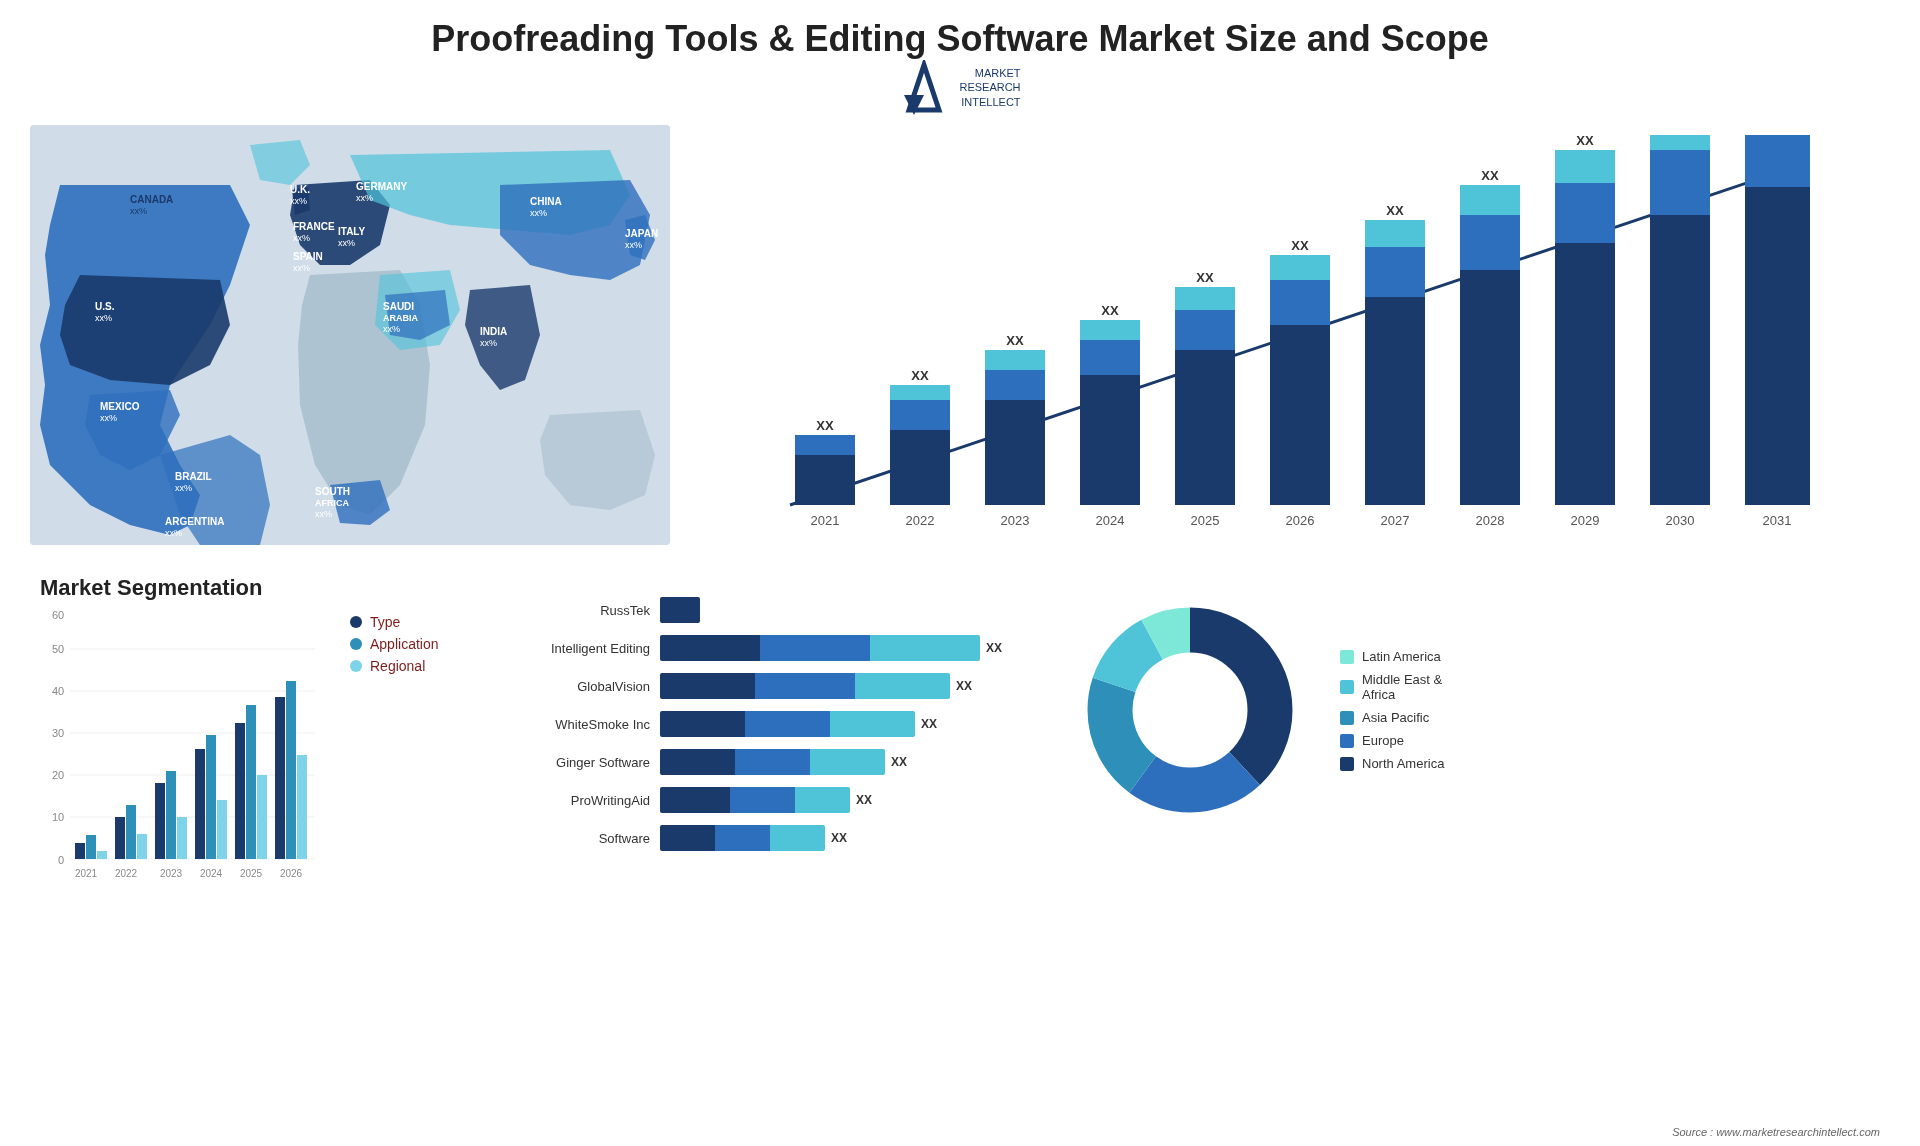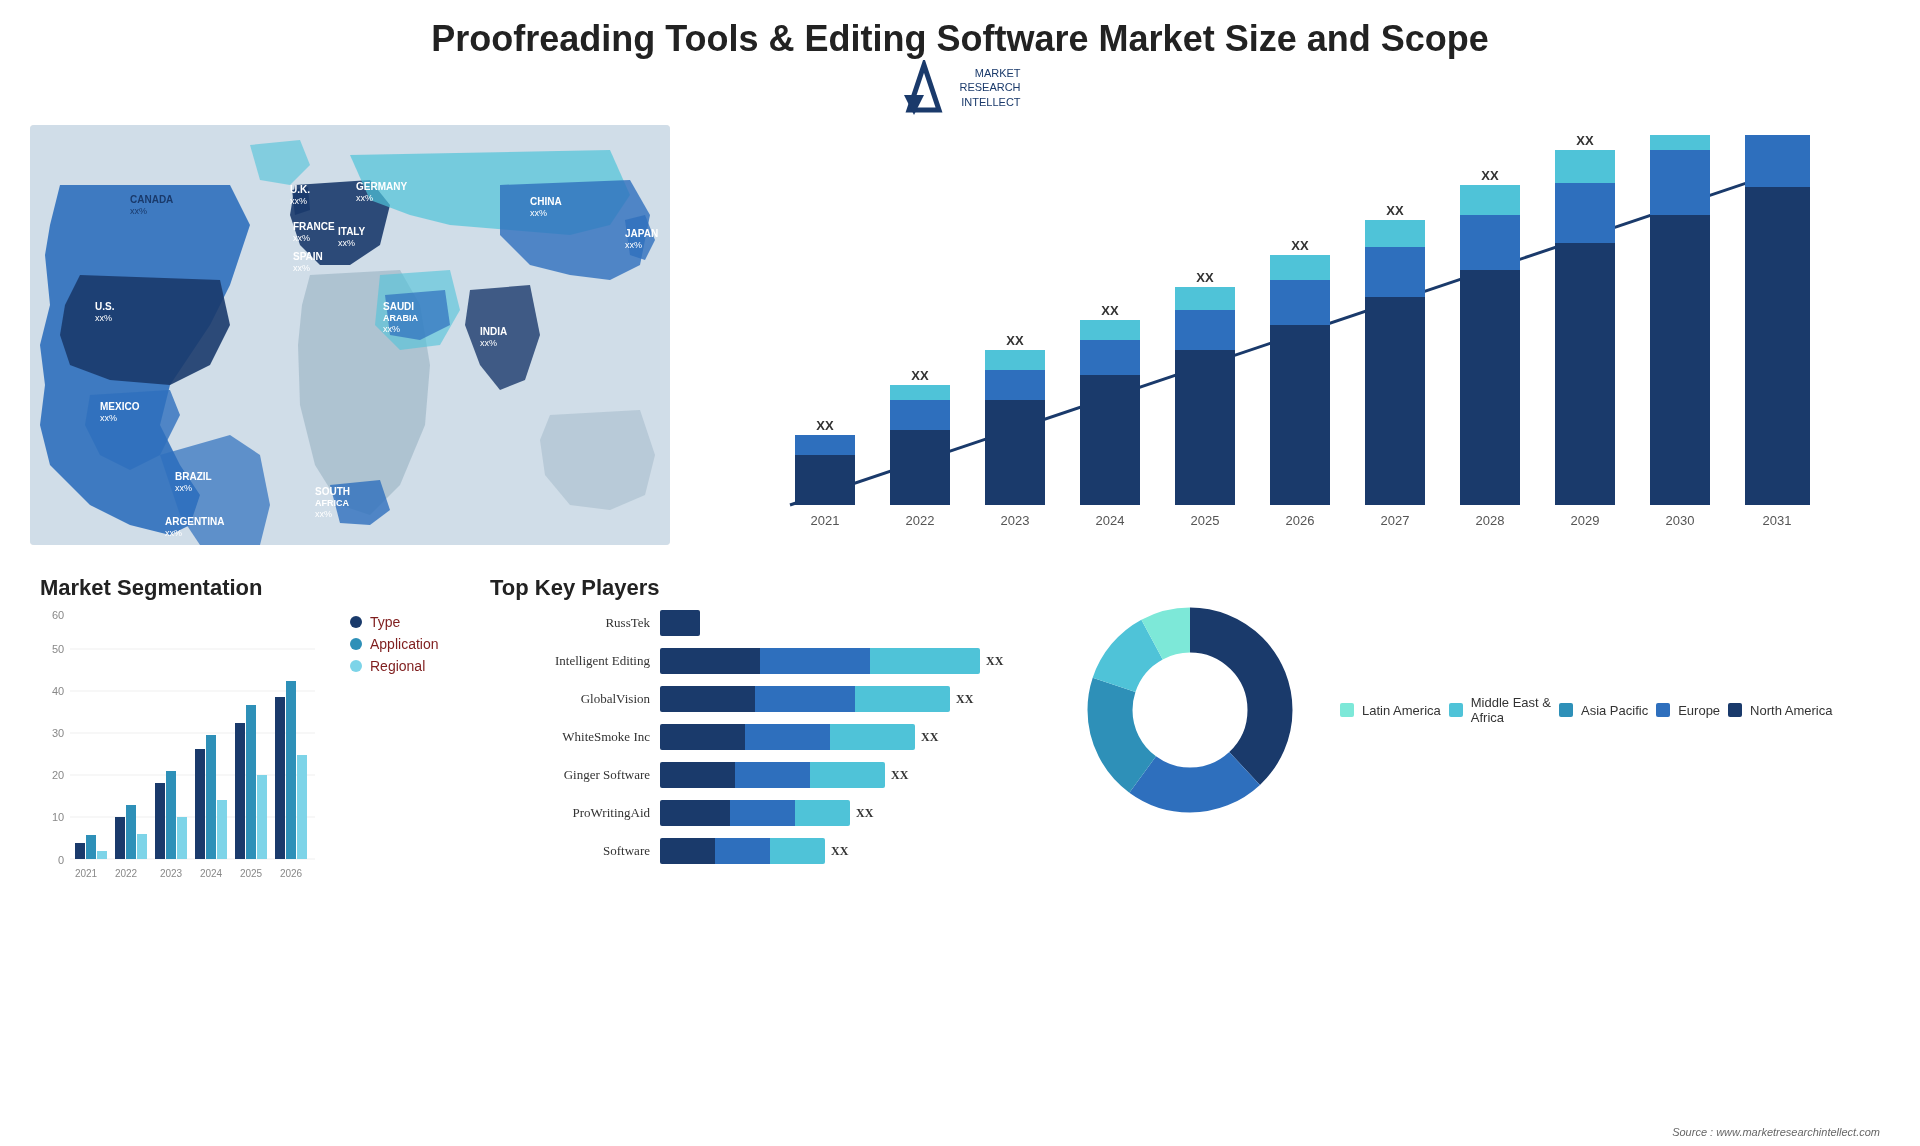--- a/index.html
+++ b/index.html
@@ -122,22 +122,21 @@
       height: 12px;
       border-radius: 50%;
     }
 
     
     .players-section {
       width: 560px;
       padding: 0 20px;
     }
     .players-list {
-      margin-top: 5px;
-      font-family: Liberation Serif, serif;
+      margin-top: 21px;
     }
     .player-row {
       display: flex;
       align-items: center;
       margin-bottom: 10px;
       gap: 10px;
     }
     .player-name {
       width: 160px;
       font-size: 13px;
@@ -172,21 +171,21 @@
       padding: 0 10px;
     }
     .donut-area {
       display: flex;
       align-items: center;
       gap: 20px;
       margin-top: 5px;
     }
     .regional-legend {
       display: flex;
-      flex-direction: row;
+      flex-direction: column;
       gap: 8px;
     }
     .reg-legend-item {
       display: flex;
       align-items: center;
       gap: 8px;
       font-size: 13px;
       color: #333;
     }
     .reg-dot {
@@ -456,21 +455,20 @@
             </div>
             <div class="legend-item">
               <div class="legend-dot" style="background:#7dd4e8;"></div>
               <span>Regional</span>
             </div>
           </div>
         </div>
       </div>
 
       <div class="players-section">
-        <div class="section-title">Top Key Players</div>
         <div class="players-list">
 
           <div class="player-row">
             <div class="player-name">RussTek</div>
             <div class="player-bar-wrap">
               <div class="player-bar" style="width:40px;">
                 <div class="bar-seg-dark" style="width:40px;"></div>
               </div>
             </div>
           </div>

